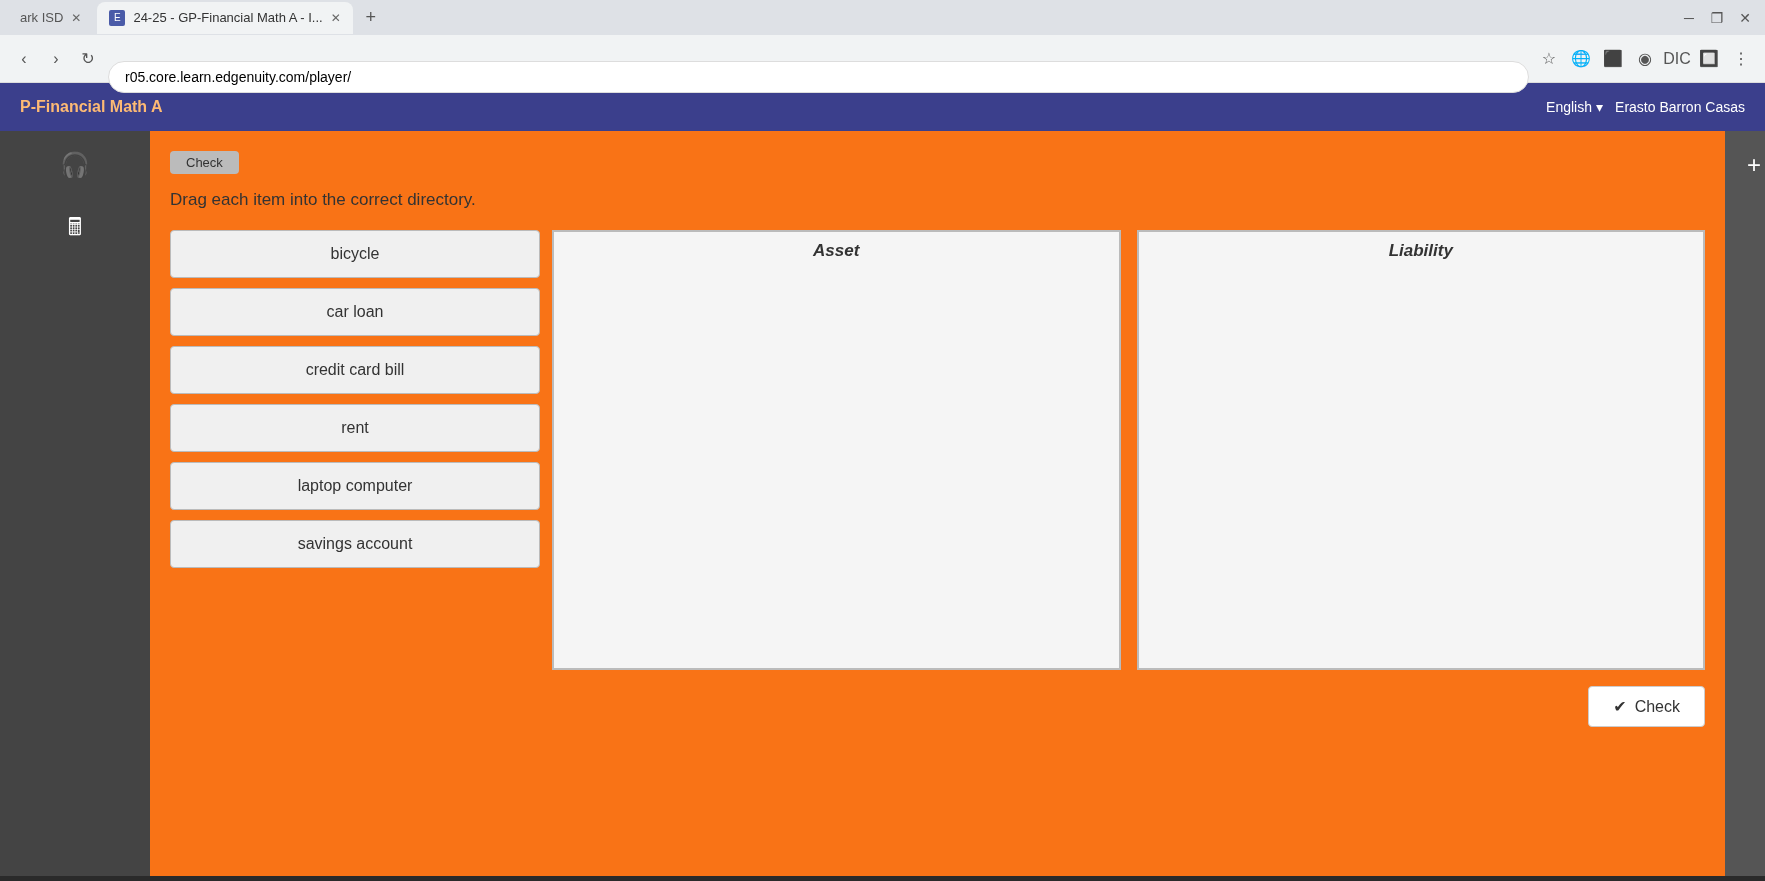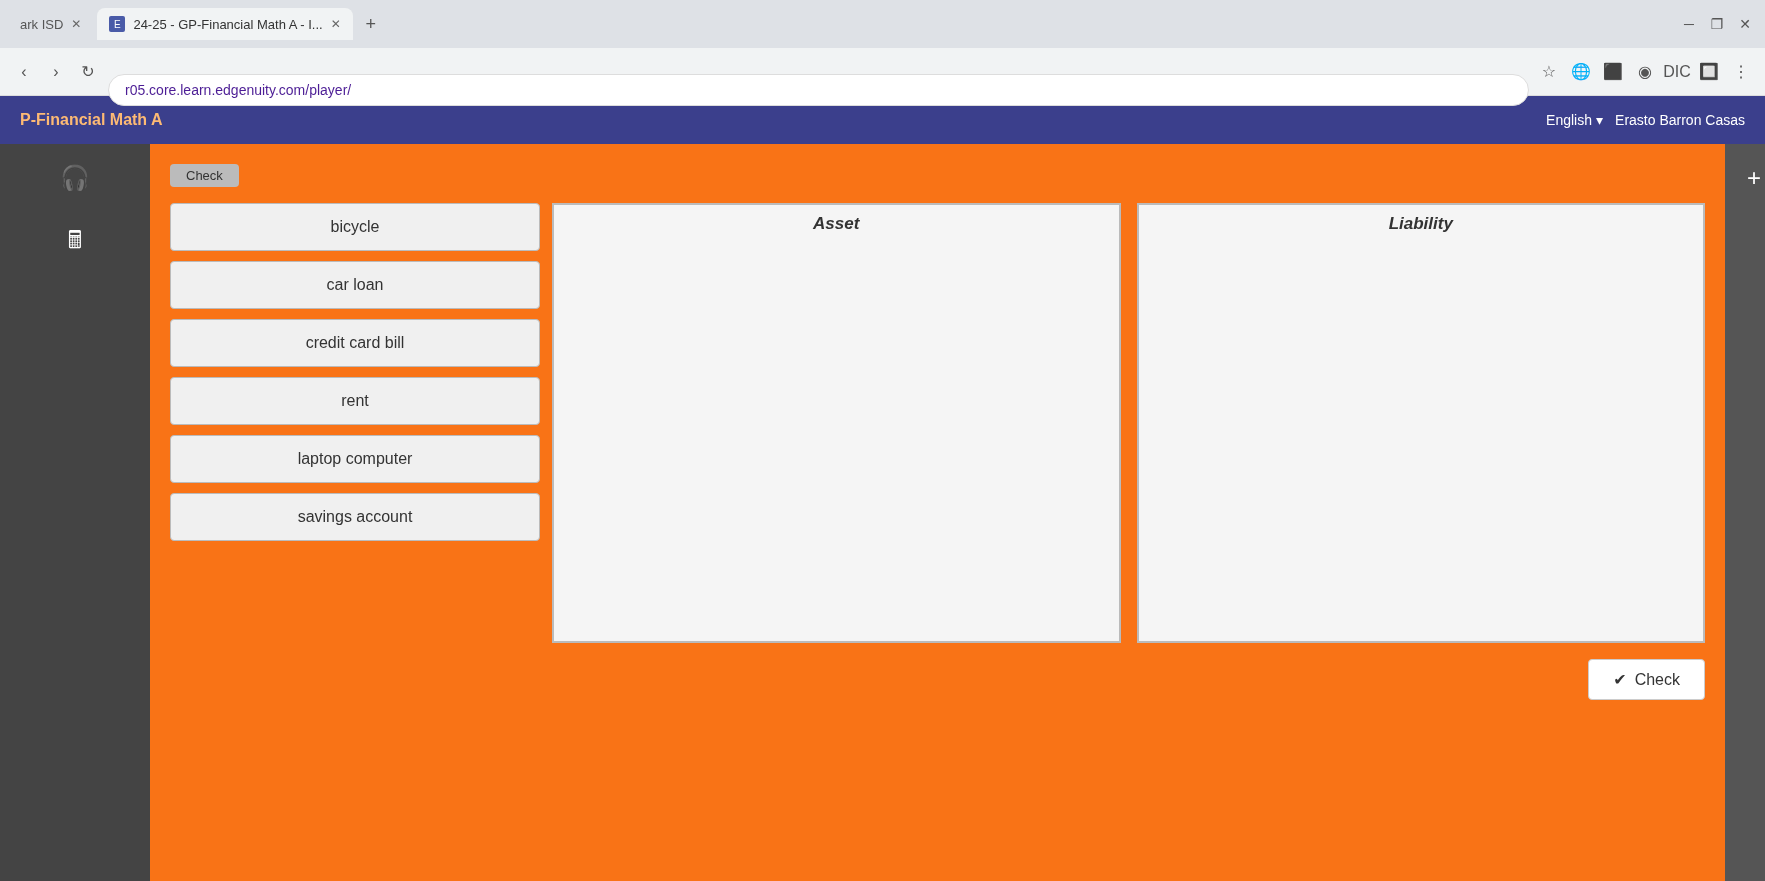--- a/index.html
+++ b/index.html
@@ -14,21 +14,21 @@
     
     .browser-chrome {
       background: #f1f3f4;
       width: 100%;
     }
 
     .tab-bar {
       display: flex;
       align-items: center;
       background: #dee1e6;
-      height: 48px;
+      height: 35px;
       padding: 0 8px;
       gap: 4px;
     }
 
     .tab {
       display: flex;
       align-items: center;
       height: 32px;
       padding: 0 12px;
       border-radius: 8px 8px 0 0;
@@ -88,21 +88,21 @@
     }
 
     .address-input {
       flex: 1;
       height: 32px;
       border: none;
       background: white;
       border-radius: 16px;
       padding: 0 16px;
       font-size: 14px;
-      color: #4c1d95;
+      color: #000000;
       outline: none;
       border: 1px solid #ddd;
       margin-top: 36px;
     }
 
     .toolbar-icons {
       display: flex;
       gap: 8px;
       align-items: center;
     }
@@ -358,20 +358,21 @@
     <div class="sidebar-icon">🎧</div>
     <div class="sidebar-icon">🖩</div>
   </div>
 
   <div class="content-area">
 
     <div class="check-bar">
       <button class="check-btn">Check</button>
     </div>
 
+    <p class="instruction-text">Drag each item into the correct directory.</p>
 
     <div class="drag-area">
 
       <div class="items-list">
         <div class="drag-item" draggable="true">bicycle</div>
         <div class="drag-item" draggable="true">car loan</div>
         <div class="drag-item" draggable="true">credit card bill</div>
         <div class="drag-item" draggable="true">rent</div>
         <div class="drag-item" draggable="true">laptop computer</div>
         <div class="drag-item" draggable="true">savings account</div>

